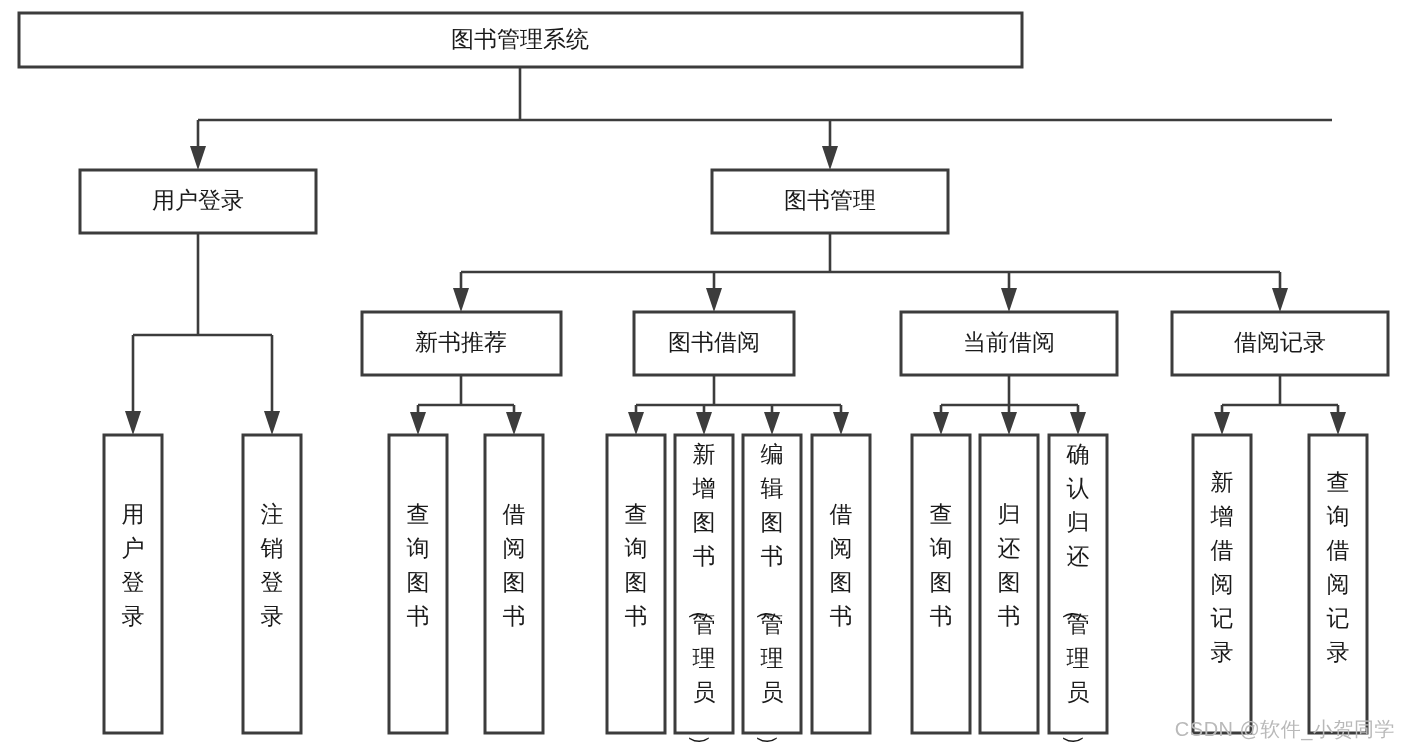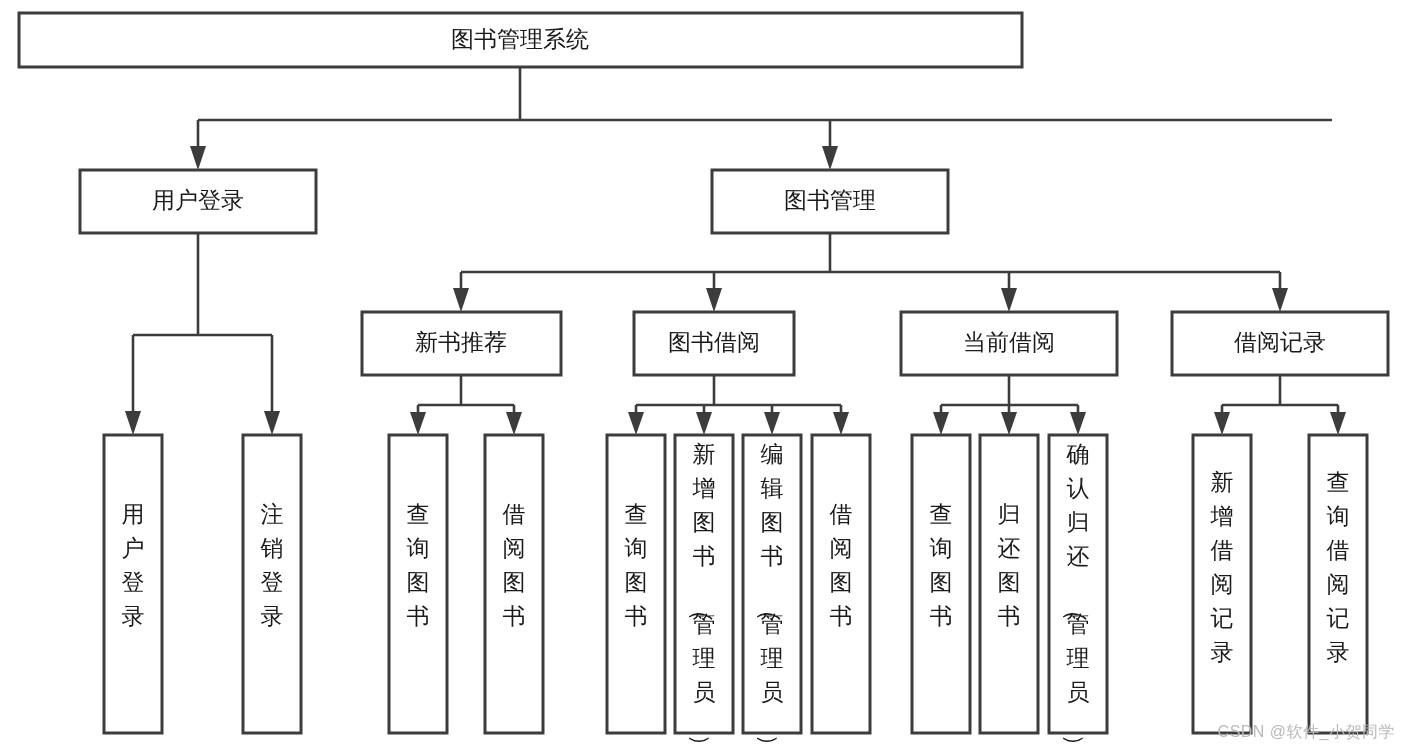--- a/index.html
+++ b/index.html
@@ -53,21 +53,21 @@
     font-family: "Liberation Sans", "DejaVu Sans", sans-serif;
     font-size: 23px;
     fill: #1a1a1a;
     text-anchor: middle;
   }
   .watermark {
     position: absolute;
     right: 10px;
     bottom: 4px;
     font-family: "Liberation Sans", "DejaVu Sans", sans-serif;
-    font-size: 16px;
+    font-size: 20px;
     color: #b9b9b9;
     letter-spacing: 0.5px;
     white-space: nowrap;
     user-select: none;
   }
 </style>
 </head>
 <body>
 
 <div id="diagram-root">

